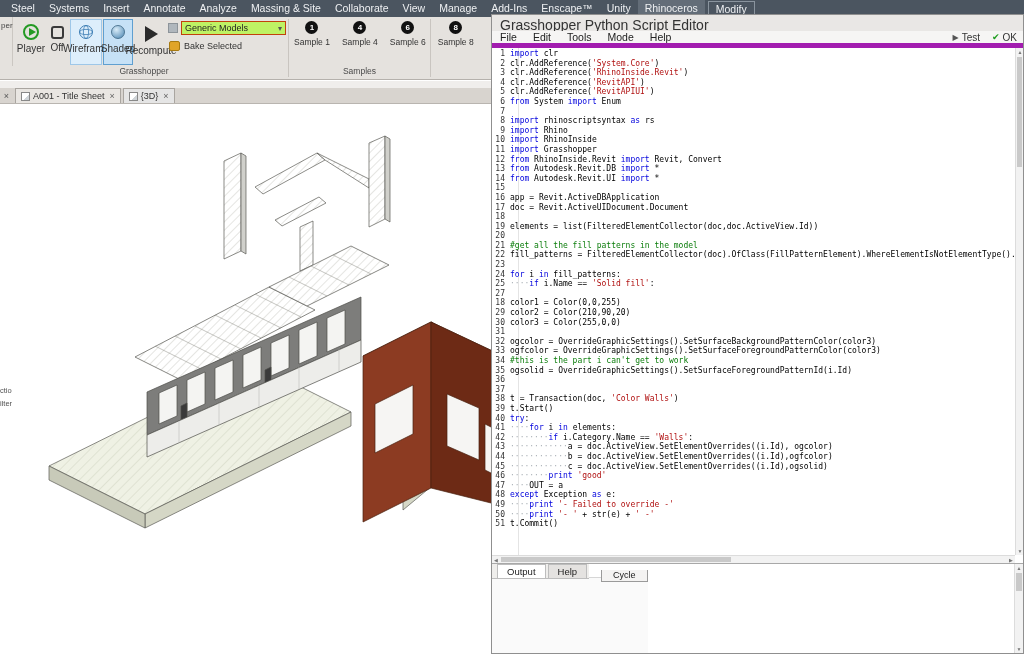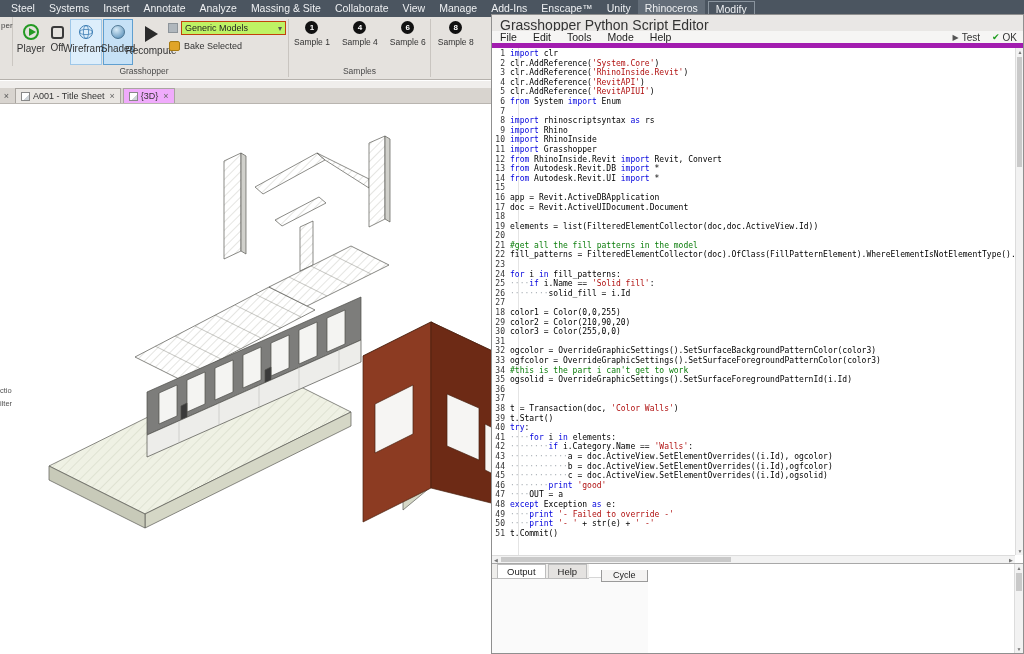--- a/index.html
+++ b/index.html
@@ -60,21 +60,21 @@
   .midstrip{ position:absolute; top:81px; left:0; width:1024px; height:7px; background:#f0eeec; }
 
   
   .viewtabs{
     position:absolute; top:88px; left:0; width:1024px; height:16px;
     background:#d8d4cf; border-bottom:1px solid #b9b5b0; display:flex; align-items:stretch;
   }
   .panel-close{ width:13px; font-size:9px; color:#555; display:flex; align-items:center; justify-content:center; }
   .vtab{ display:flex; align-items:center; gap:3px; padding:0 5px; margin-left:2px;
     border:1px solid #a9a5a0; border-bottom:none; background:#e9e6e2; font-size:9px; color:#333; white-space:nowrap; }
-  .vtab.active{ background:#f0abfc; }
+  .vtab.active{ background:#e5e5e5; }
   .vicon{ width:9px; height:9px; border:1px solid #888; background:linear-gradient(135deg,#fff 60%,#cfd4d8 60%); }
   .vclose{ font-size:9px; color:#666; margin-left:2px; }
 
   
   .canvas{ position:absolute; top:104px; left:0; width:491px; height:550px; background:#fff; overflow:hidden;padding-left:19px; }
   .cutlab{ position:absolute; left:0; font-size:7.5px; color:#555; }
 
   
   .pyeditor{
     position:absolute; left:491px; top:14px; width:533px; height:640px; z-index:10;
@@ -367,21 +367,20 @@
         <div class="cl"><span class="lnum">16</span><span class="lsrc">app = Revit.ActiveDBApplication</span></div>
         <div class="cl"><span class="lnum">17</span><span class="lsrc">doc = Revit.ActiveUIDocument.Document</span></div>
         <div class="cl"><span class="lnum">18</span><span class="lsrc"></span></div>
         <div class="cl"><span class="lnum">19</span><span class="lsrc">elements = list(FilteredElementCollector(doc,doc.ActiveView.Id))</span></div>
         <div class="cl"><span class="lnum">20</span><span class="lsrc"></span></div>
         <div class="cl"><span class="lnum">21</span><span class="lsrc"><span class="com">#get all the fill patterns in the model</span></span></div>
         <div class="cl"><span class="lnum">22</span><span class="lsrc">fill_patterns = FilteredElementCollector(doc).OfClass(FillPatternElement).WhereElementIsNotElementType().ToElements()</span></div>
         <div class="cl"><span class="lnum">23</span><span class="lsrc"></span></div>
         <div class="cl"><span class="lnum">24</span><span class="lsrc"><span class="kw">for</span> i <span class="kw">in</span> fill_patterns:</span></div>
         <div class="cl"><span class="lnum">25</span><span class="lsrc"><span class="ws">····</span><span class="kw">if</span> i.Name == <span class="str">'Solid fill'</span>:</span></div>
-        <div class="cl"><span class="lnum">26</span><span class="lsrc"><span class="ws">········</span>solid_fill = i.Id</span></div>
         <div class="cl"><span class="lnum">27</span><span class="lsrc"></span></div>
         <div class="cl"><span class="lnum">18</span><span class="lsrc">color1 = Color(0,0,255)</span></div>
         <div class="cl"><span class="lnum">29</span><span class="lsrc">color2 = Color(210,90,20)</span></div>
         <div class="cl"><span class="lnum">30</span><span class="lsrc">color3 = Color(255,0,0)</span></div>
         <div class="cl"><span class="lnum">31</span><span class="lsrc"></span></div>
         <div class="cl"><span class="lnum">32</span><span class="lsrc">ogcolor = OverrideGraphicSettings().SetSurfaceBackgroundPatternColor(color3)</span></div>
         <div class="cl"><span class="lnum">33</span><span class="lsrc">ogfcolor = OverrideGraphicSettings().SetSurfaceForegroundPatternColor(color3)</span></div>
         <div class="cl"><span class="lnum">34</span><span class="lsrc"><span class="com">#this is the part i can't get to work</span></span></div>
         <div class="cl"><span class="lnum">35</span><span class="lsrc">ogsolid = OverrideGraphicSettings().SetSurfaceForegroundPatternId(i.Id)</span></div>
         <div class="cl"><span class="lnum">36</span><span class="lsrc"></span></div>

